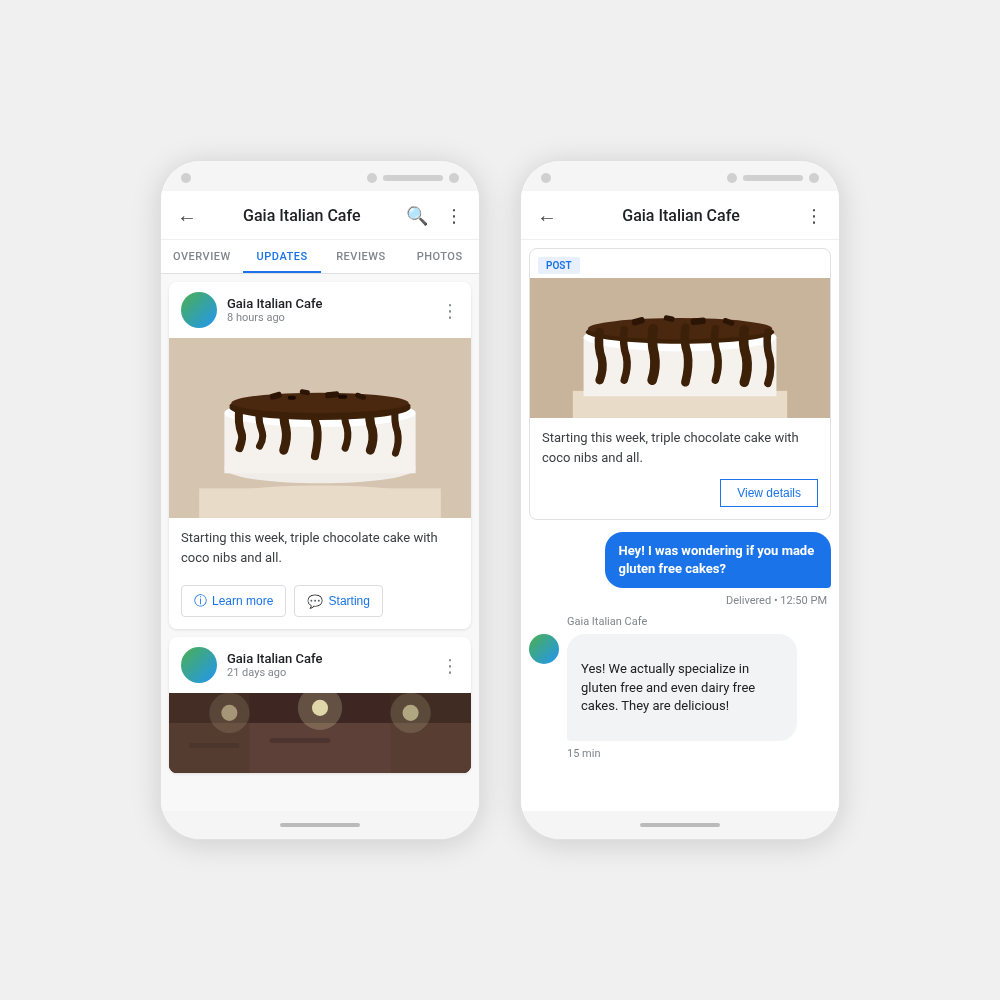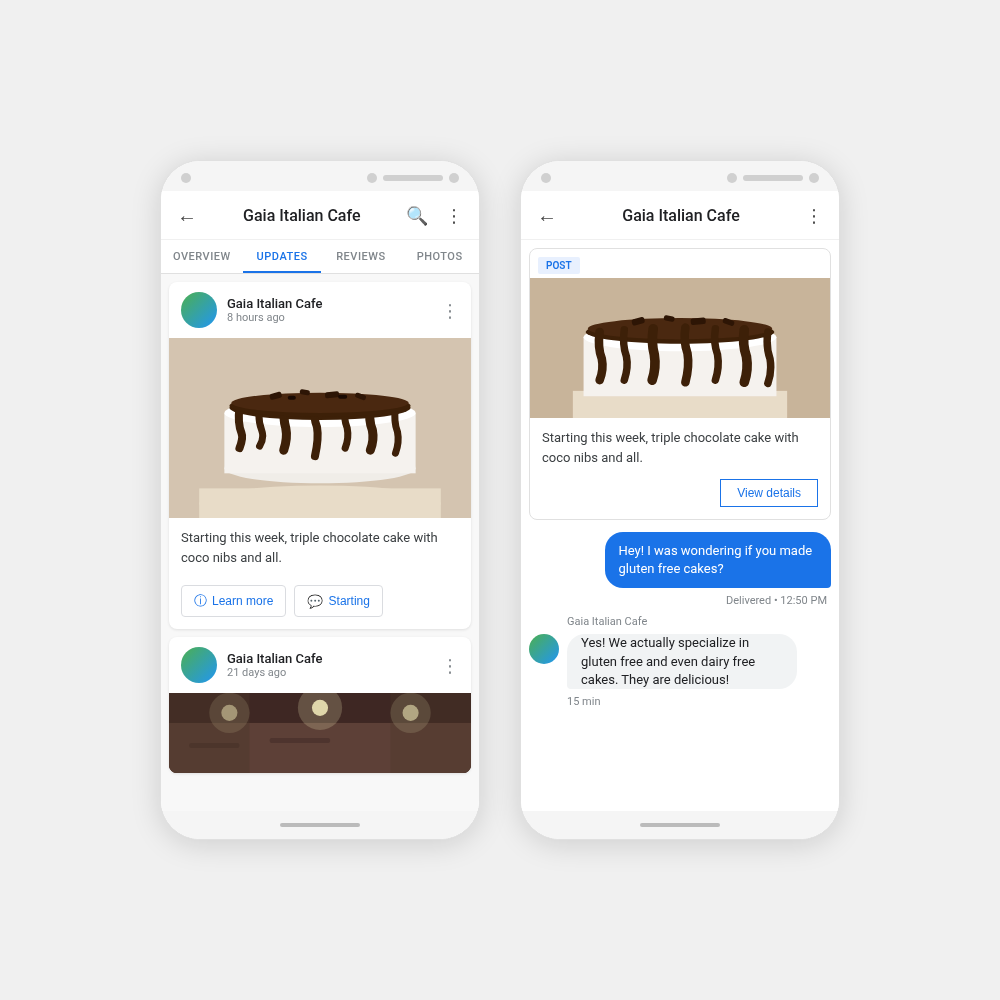--- a/index.html
+++ b/index.html
@@ -328,20 +328,21 @@
       cursor: pointer;
       background: #fff;
       width: fit-content;
     }
 
     
     .chat-bubble-right {
       display: flex;
       justify-content: flex-end;
       margin: 6px 0;
+      font-weight: bold;
     }
 
     .bubble-right {
       background: #1a73e8;
       color: #fff;
       border-radius: 18px 18px 4px 18px;
       padding: 10px 14px;
       font-size: 13px;
       max-width: 75%;
       line-height: 1.4;
@@ -377,21 +378,21 @@
     .sender-name {
       font-size: 11px;
       color: #80868b;
       margin-bottom: 3px;
     }
 
     .bubble-left {
       background: #f1f3f4;
       color: #202124;
       border-radius: 18px 18px 18px 4px;
-      padding: 0 14px;
+      padding: 26px 14px;
       font-size: 13px;
       max-width: 230px;
       line-height: 1.4;
     }
 
     .time-text {
       font-size: 11px;
       color: #80868b;
       margin: 2px 0 13px 38px;
     }

